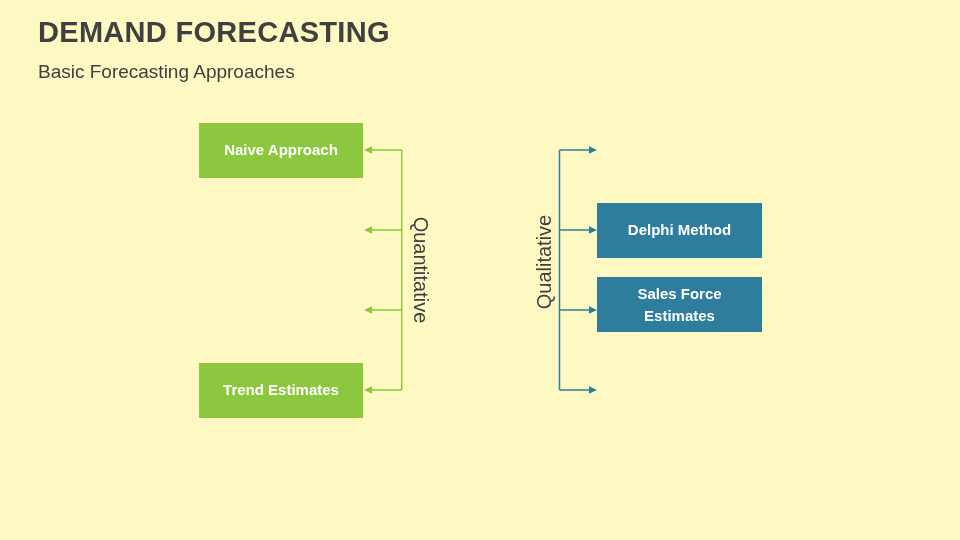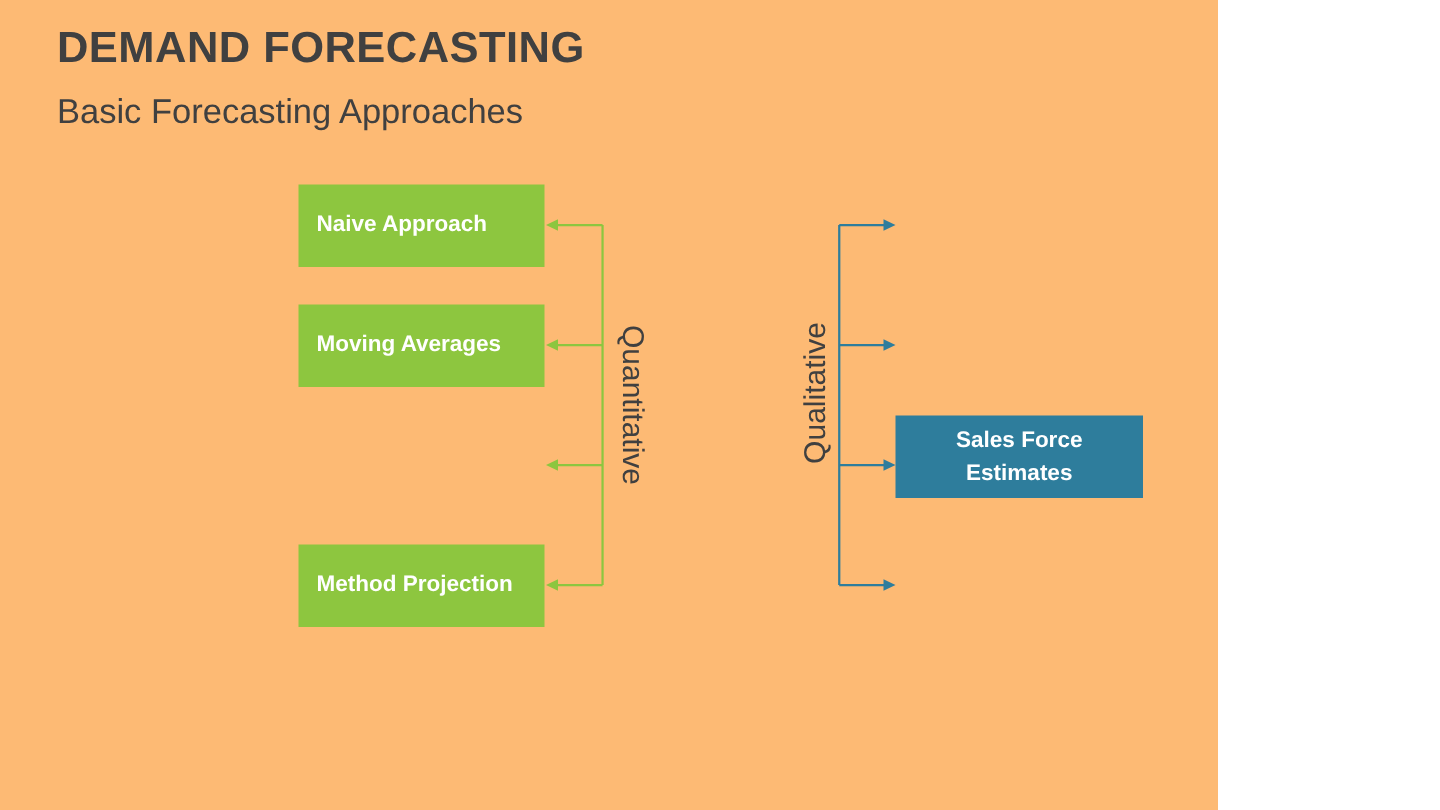--- a/index.html
+++ b/index.html
@@ -1,31 +1,31 @@
 <!DOCTYPE html>
 <html style="--green: #8DC63F; --teal: #2E7D9C; --ink: #404040;"><head>
 <meta charset="utf-8">
 <style>
   html,body { margin:0; padding:0; background:#fff; }
   .slide {
-    position:relative; width:812px; height:540px; background:#fdba74;
+    position:relative; width:960px; height:540px; background:#fef9c3;
     font-family:"Liberation Sans", sans-serif; overflow:hidden;text-decoration:underline;
   }
   .title {
     position:absolute; left:38px; top:16px;
     font-size:29px; font-weight:bold; color:var(--ink); letter-spacing:0.3px;
     white-space:nowrap;
   }
   .subtitle {
     position:absolute; left:38px; top:61px;
-    font-size:23px; color:var(--ink); white-space:nowrap;
+    font-size:19px; color:var(--ink); white-space:nowrap;
   }
   .box {
     position:absolute; width:164px; height:55px;
-    display:flex; align-items:center; 
+    display:flex; align-items:center; justify-content:center;
     text-align:center; color:#ffffff; font-weight:bold; font-size:15px;
     line-height:1.45; padding:0 12px; box-sizing:border-box;
   }
   .quant-box { left:199px; background:var(--green); }
   .qual-box  { left:597px; width:165px; background:var(--teal); }
   .connector { position:absolute; overflow:visible; }
   .connector-left  line    { stroke:var(--green); stroke-width:1.5; fill:none; }
   .connector-left  polygon { fill:var(--green); }
   .connector-right line    { stroke:var(--teal); stroke-width:1.5; fill:none; }
   .connector-right polygon { fill:var(--teal); }
@@ -40,27 +40,27 @@
 <body>
 
 <div class="slide">
 
   <div class="title">DEMAND FORECASTING</div>
   <div class="subtitle">Basic Forecasting Approaches</div>
 
   <div class="box quant-box" style="top:122.5px">
     <span>Naive Approach</span>
   </div>
-  <div class="box quant-box" style="top:202.5px">
-    <span>Moving Averages</span>
-  </div>
   <div class="box quant-box" style="top:362.5px">
-    <span>Method Projection</span>
+    <span>Trend Estimates</span>
   </div>
 
+  <div class="box qual-box" style="top:202.5px">
+    <span>Delphi Method</span>
+  </div>
   <div class="box qual-box" style="top:277px">
     <span>Sales Force Estimates</span>
   </div>
 
   <svg class="connector connector-left" style="left:363px; top:145px" width="40" height="250" viewBox="0 0 40 250">
     <line x1="38.7" y1="5" x2="38.7" y2="245"></line>
     <line x1="8" y1="5" x2="38.7" y2="5"></line>
     <line x1="8" y1="85" x2="38.7" y2="85"></line>
     <line x1="8" y1="165" x2="38.7" y2="165"></line>
     <line x1="8" y1="245" x2="38.7" y2="245"></line>

